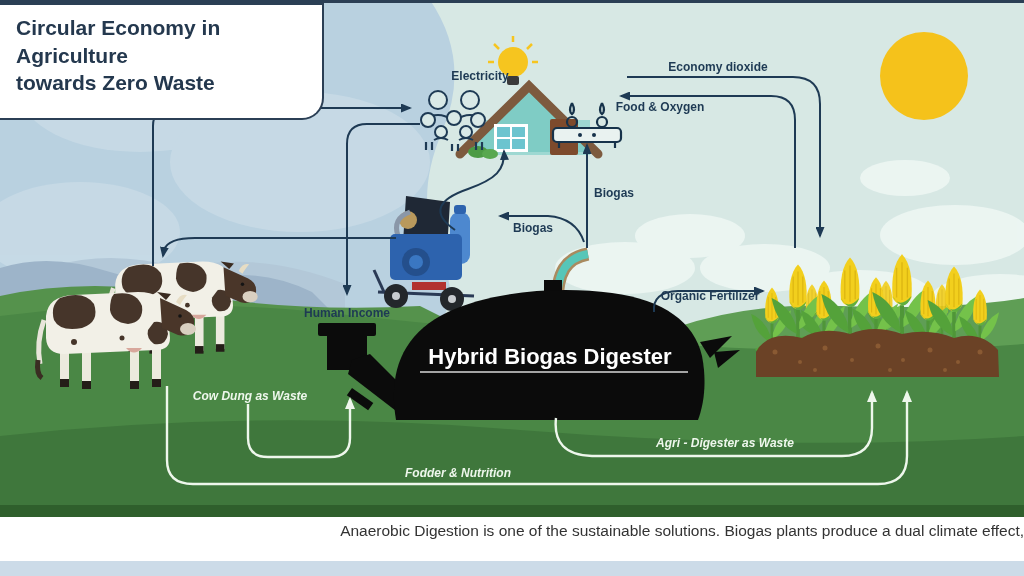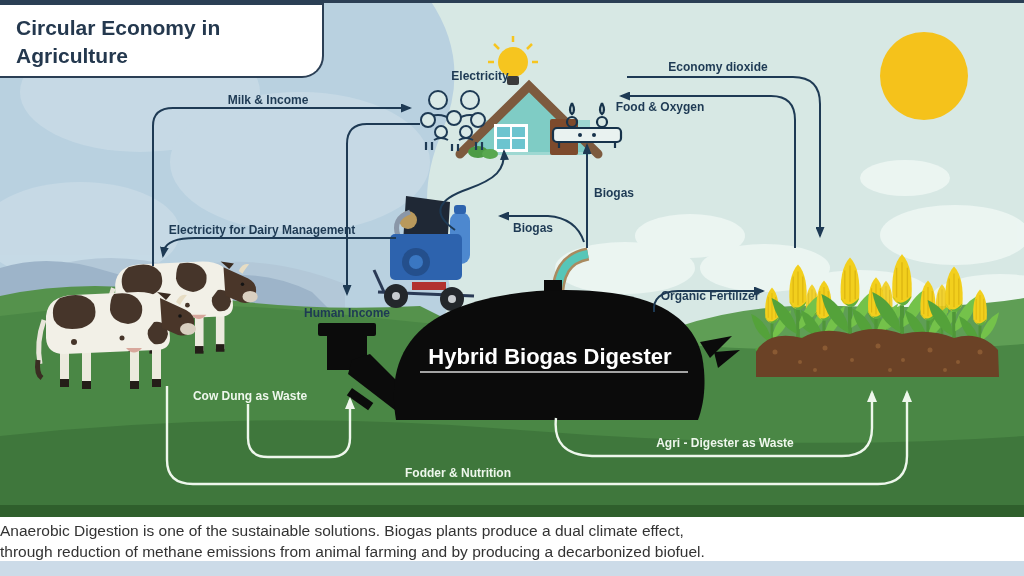--- a/index.html
+++ b/index.html
@@ -12,31 +12,31 @@
   html,body{margin:0;padding:0;background:#9aa5ad;}
   #stage{
     position:relative;width:1024px;height:576px;overflow:hidden;
     background:#ffffff;font-family:"Liberation Sans",sans-serif;
   }
   #scene{position:absolute;left:0;top:0;}
   .top-border{position:absolute;left:0;top:0;width:1024px;height:3px;background:#2b3f55;}
   .title-box{
     position:absolute;left:0;top:3px;width:292px;
     background:#ffffff;border:2px solid #2b3f55;border-left:none;
-    border-radius:0 0 22px 0;padding:9px 14px 7px 16px;
+    border-radius:0 0 22px 0;padding:9px 14px 21px 16px;
     font-size:21px;font-weight:bold;line-height:1.32;color:#24384e;
   }
   .lbl{
     position:absolute;transform:translate(-50%,-50%);
     font-size:12px;font-weight:600;color:var(--navy);white-space:nowrap;
   }
-  .lbl.light{color:var(--arrow-white);}
+  .lbl.light{color:var(--arrow-white);font-style:italic;}
   .caption{
     position:absolute;left:0;top:517px;width:1024px;height:44px;background:#ffffff;
-    text-align:left;color:var(--caption-ink);font-size:15.5px;line-height:1.34;padding-top:4px;
+    text-align:right;color:var(--caption-ink);font-size:15.5px;line-height:1.34;padding-top:4px;
   }
   .bottom-strip{position:absolute;left:0;top:561px;width:1024px;height:15px;background:#ccdbe8;}
   .nline{fill:none;stroke:var(--navy);stroke-width:2;}
   .wline{fill:none;stroke:var(--arrow-white);stroke-width:2.4;}
 </style>
 </head>
 <body>
 
 <div id="stage">
 
@@ -270,31 +270,30 @@
       <path class="wline" marker-end="url(#mW)" d="M167,386 L167,460 Q167,484 193,484 L878,484 Q907,484 907,456 L907,393"></path>
     </g>
   </svg>
 
   <div class="lbl" style="left:268px;top:100px">Milk &amp; Income</div>
   <div class="lbl" style="left:480px;top:76px">Electricity</div>
   <div class="lbl" style="left:718px;top:67px">Economy dioxide</div>
   <div class="lbl" style="left:660px;top:107px">Food &amp; Oxygen</div>
   <div class="lbl" style="left:614px;top:193px">Biogas</div>
   <div class="lbl" style="left:533px;top:228px">Biogas</div>
-  <div class="lbl" style="left:262px;top:230px">Electricity for Dairy Management</div>
   <div class="lbl" style="left:347px;top:313px">Human Income</div>
   <div class="lbl" style="left:710px;top:296px">Organic Fertilizer</div>
   <div class="lbl light" style="left:250px;top:396px">Cow Dung as Waste</div>
   <div class="lbl light" style="left:725px;top:443px">Agri - Digester as Waste</div>
   <div class="lbl light" style="left:458px;top:473px">Fodder &amp; Nutrition</div>
 
   <div class="top-border"></div>
 
   <div class="title-box">
     <div>Circular Economy in Agriculture</div>
+    <div>towards Zero Waste</div>
   </div>
 
   <div class="caption">
     <div>Anaerobic Digestion is one of the sustainable solutions. Biogas plants produce a dual climate effect,</div>
-    <div>through reduction of methane emissions from animal farming and by producing a decarbonized biofuel.</div>
   </div>
   <div class="bottom-strip"></div>
 </div>
 
 </body></html>

